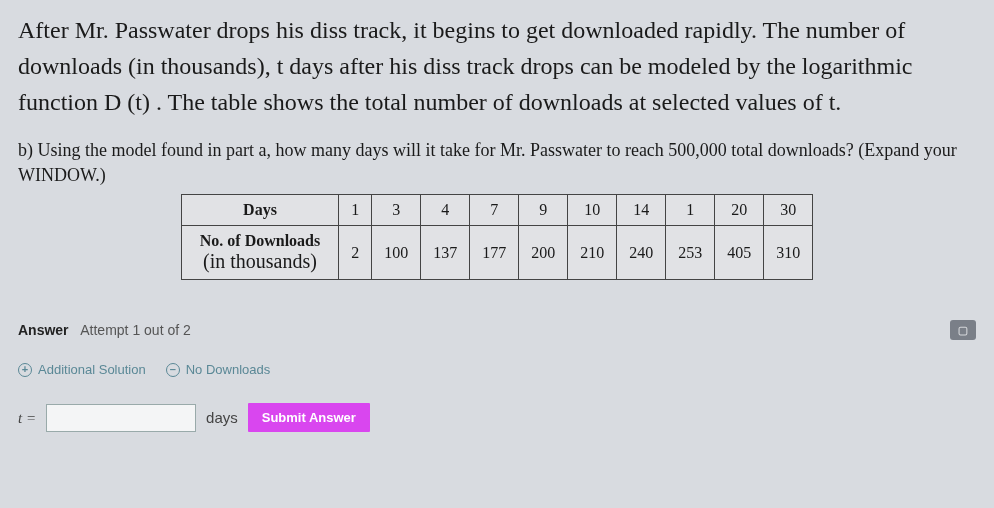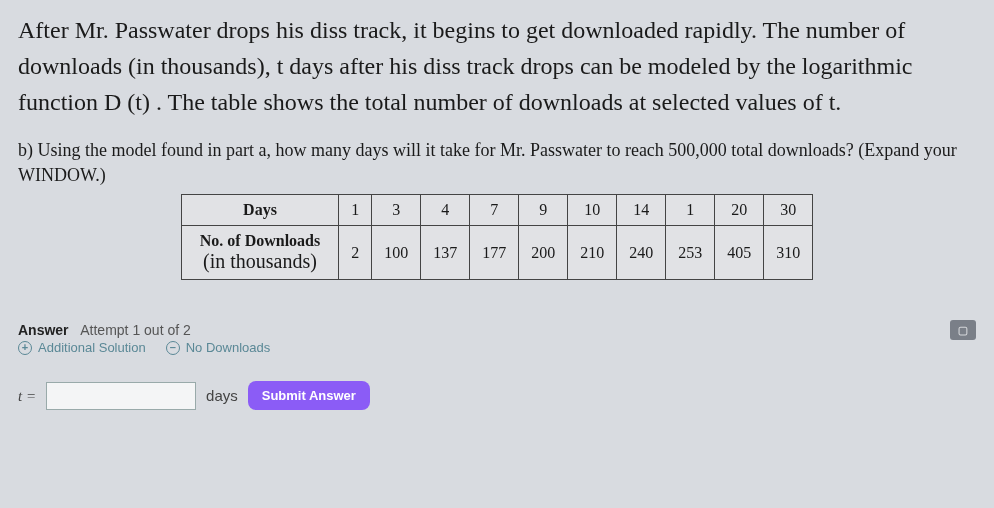--- a/index.html
+++ b/index.html
@@ -42,20 +42,21 @@
   }
   table.data .rowlabel .sub {
     font-weight: normal;
     font-size: 20px;
     display: block;
   }
   .answer-row {
     font-family: -apple-system, Helvetica, Arial, sans-serif;
     font-size: 14px;
     color: #555;
+    margin-bottom: 22px;
     display: flex;
     align-items: center;
     justify-content: space-between;
   }
   .answer-row .label strong { color:#222; font-weight:bold; }
   .options-row {
     font-family: -apple-system, Helvetica, Arial, sans-serif;
     font-size: 13px;
     color: #4a6;
     color:#4a90a4;
@@ -73,21 +74,21 @@
   .input-row {
     font-family: -apple-system, Helvetica, Arial, sans-serif;
     display:flex; align-items:center; gap:10px; font-size:15px; color:#444;
   }
   .input-row em { font-style: italic; font-family: Georgia, serif;}
   input.answer {
     width: 150px; height: 28px; border:1px solid #9aa; background:#f4f5f6;
     padding: 2px 6px; font-size:14px;
   }
   button.submit {
-    background:#8b5cf6; color:#fff; border:none; border-radius:8px;
+    background:#d946ef; color:#fff; border:none; border-radius:1px;
     padding: 7px 14px; font-size:13px; cursor:pointer; font-weight:600;
   }
   .calc-badge {
     width:26px; height:20px; background:#7a7f88; border-radius:3px;
     display:flex; align-items:center; justify-content:center; color:#d0d2d6;
     font-size:11px; font-weight:bold;
   }
   .dt { white-space: nowrap;}
 </style>
 </head>

